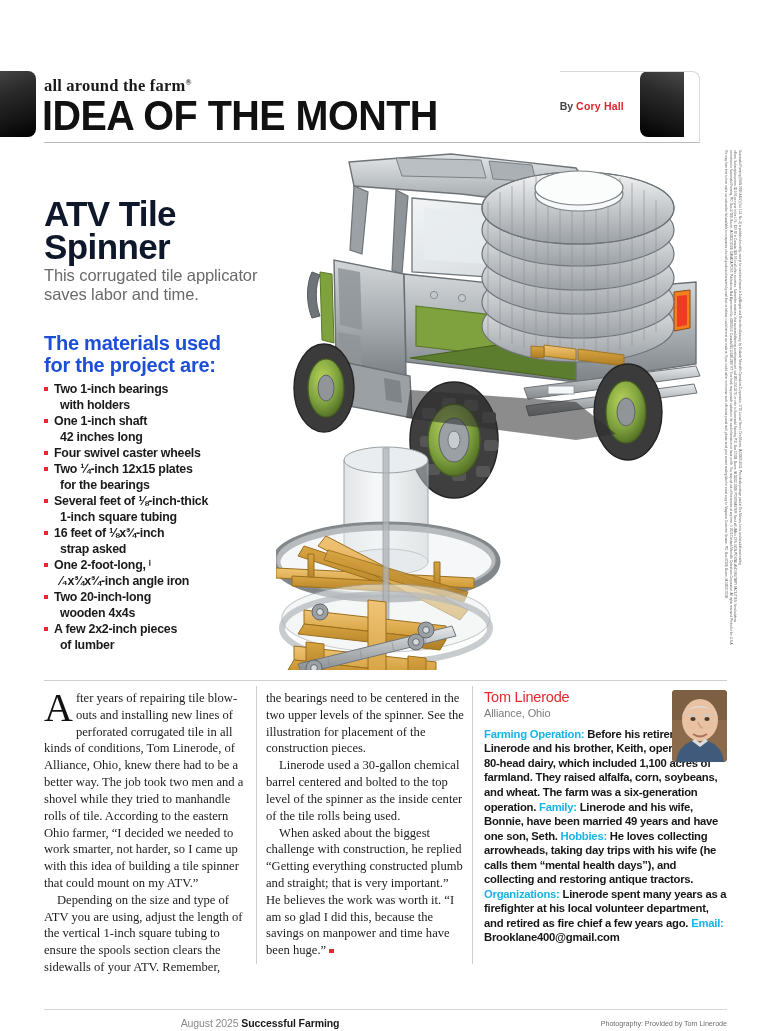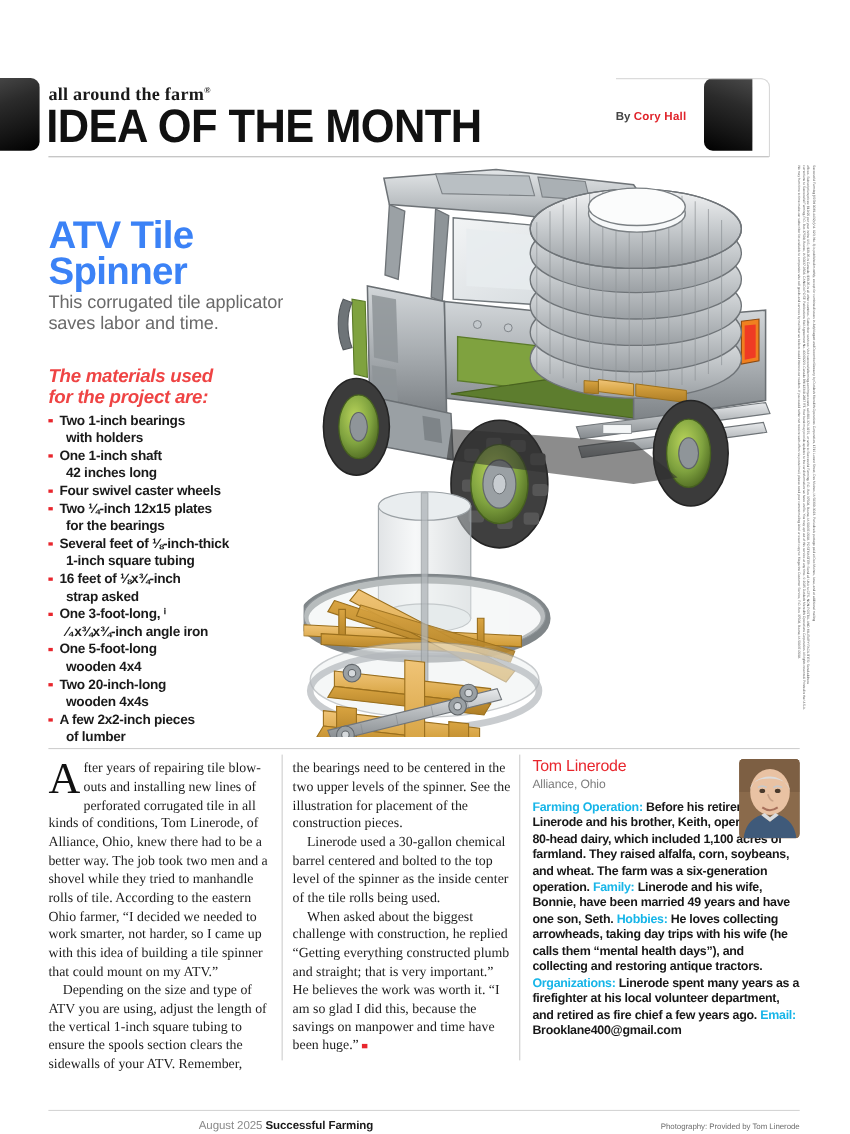--- a/index.html
+++ b/index.html
@@ -87,45 +87,44 @@
   .headline {
     position: absolute;
     left: 44px; top: 198px;
     width: 250px;
   }
   .headline h1 {
     font-family: "Liberation Sans", sans-serif;
     font-weight: bold;
     font-size: 35px;
     line-height: 0.93;
-    color: #3b82f6;
+    color: #0f172a;
     letter-spacing: -0.6px;
   }
   .headline .deck {
     margin-top: 3px;
     font-size: 16.5px;
     line-height: 1.12;
     color: #6a6a6a;
     font-weight: 300;
     letter-spacing: -0.1px;
   }
 
   
   .materials {
     position: absolute;
     left: 44px; top: 332px;
     width: 235px;
   }
   .materials .mat-title {
-    font-size: 17px;
+    font-size: 20px;
     font-weight: bold;
     line-height: 1.12;
-    color: #ef4444;
+    color: #1d4ed8;
     letter-spacing: -0.25px;
-    font-style: italic;
   }
   .materials ul { list-style: none; margin-top: 4px; }
   .materials li {
     position: relative;
     padding-left: 10px;
     font-size: 12.4px;
     font-weight: bold;
     line-height: 1.29;
     color: #1a1a1a;
     letter-spacing: -0.25px;
@@ -314,22 +313,21 @@
       <span>The materials used</span><br>
       <span>for the project are:</span>
     </div>
     <ul>
       <li><span>Two 1-inch bearings</span><span class="cont">with holders</span></li>
       <li><span>One 1-inch shaft</span><span class="cont">42 inches long</span></li>
       <li><span>Four swivel caster wheels</span></li>
       <li><span>Two ¼-inch 12x15 plates</span><span class="cont">for the bearings</span></li>
       <li><span>Several feet of ⅛-inch-thick</span><span class="cont">1-inch square tubing</span></li>
       <li><span>16 feet of ⅛x¾-inch</span><span class="cont">strap asked</span></li>
-      <li><span>One 3-foot-long, ⁱ</span><span class="cont">⁄₄x¾x¾-inch angle iron</span></li>
-      <li><span>One 5-foot-long</span><span class="cont">wooden 4x4</span></li>
+      <li><span>One 2-foot-long, ⁱ</span><span class="cont">⁄₄x¾x¾-inch angle iron</span></li>
       <li><span>Two 20-inch-long</span><span class="cont">wooden 4x4s</span></li>
       <li><span>A few 2x2-inch pieces</span><span class="cont">of lumber</span></li>
     </ul>
   </div>
 
   <div class="illustration">
     <svg width="455" height="520" viewBox="0 0 455 520" xmlns="http://www.w3.org/2000/svg">
       <defs>
         <linearGradient id="gBody" x1="0" y1="0" x2="0" y2="1">
           <stop offset="0%" stop-color="#d2d6d9"></stop>

